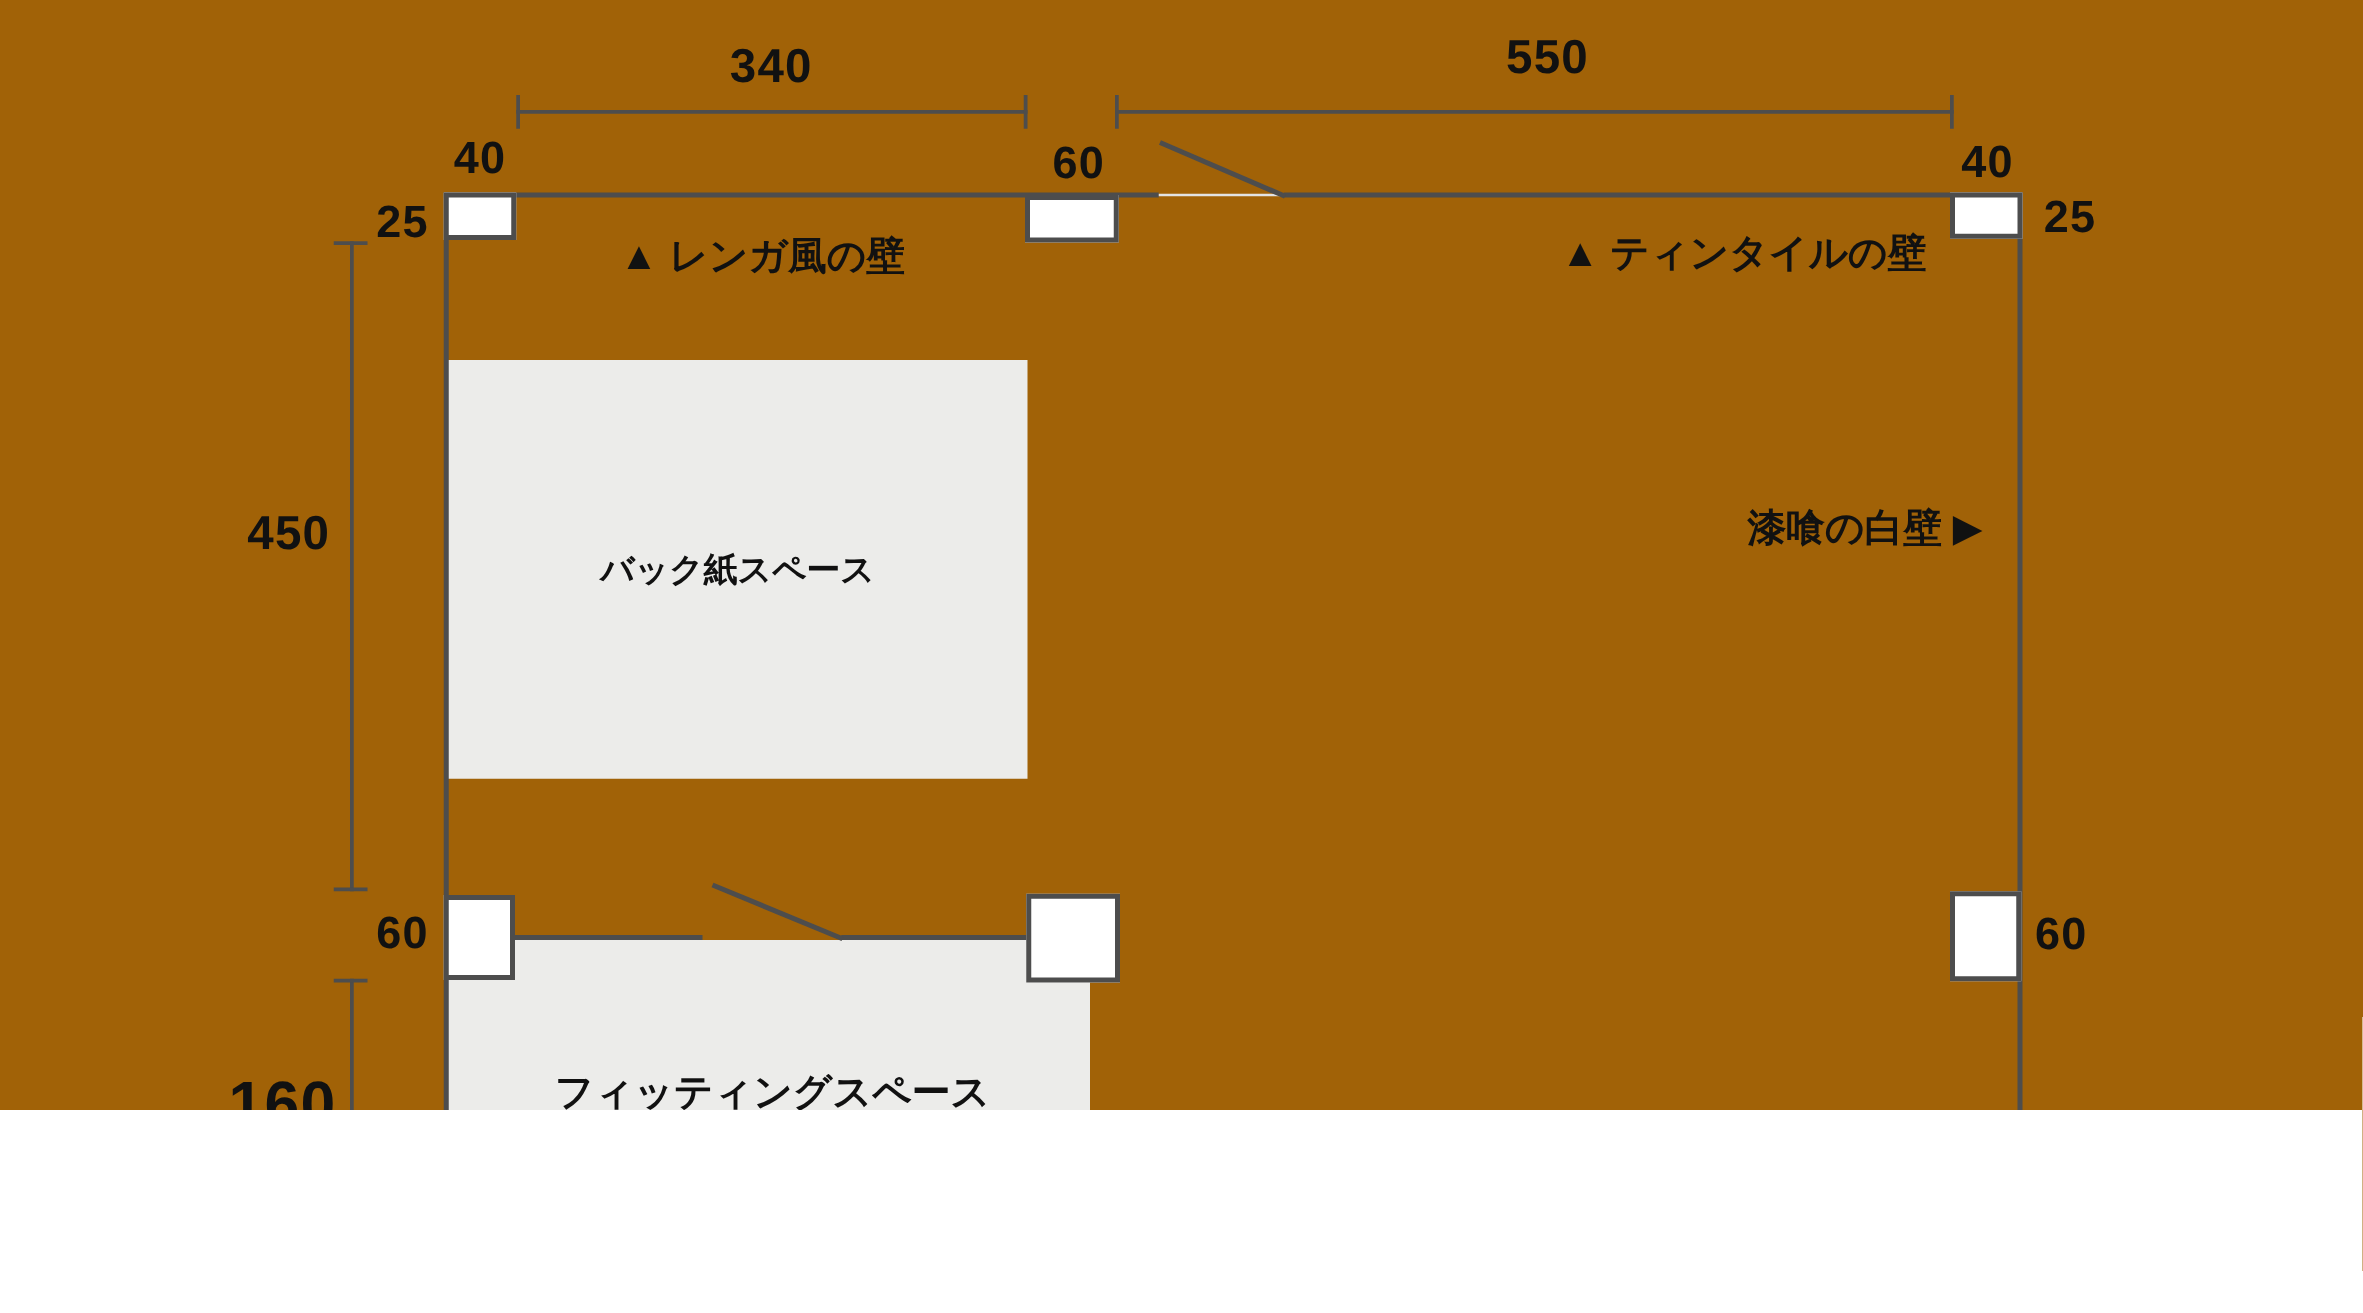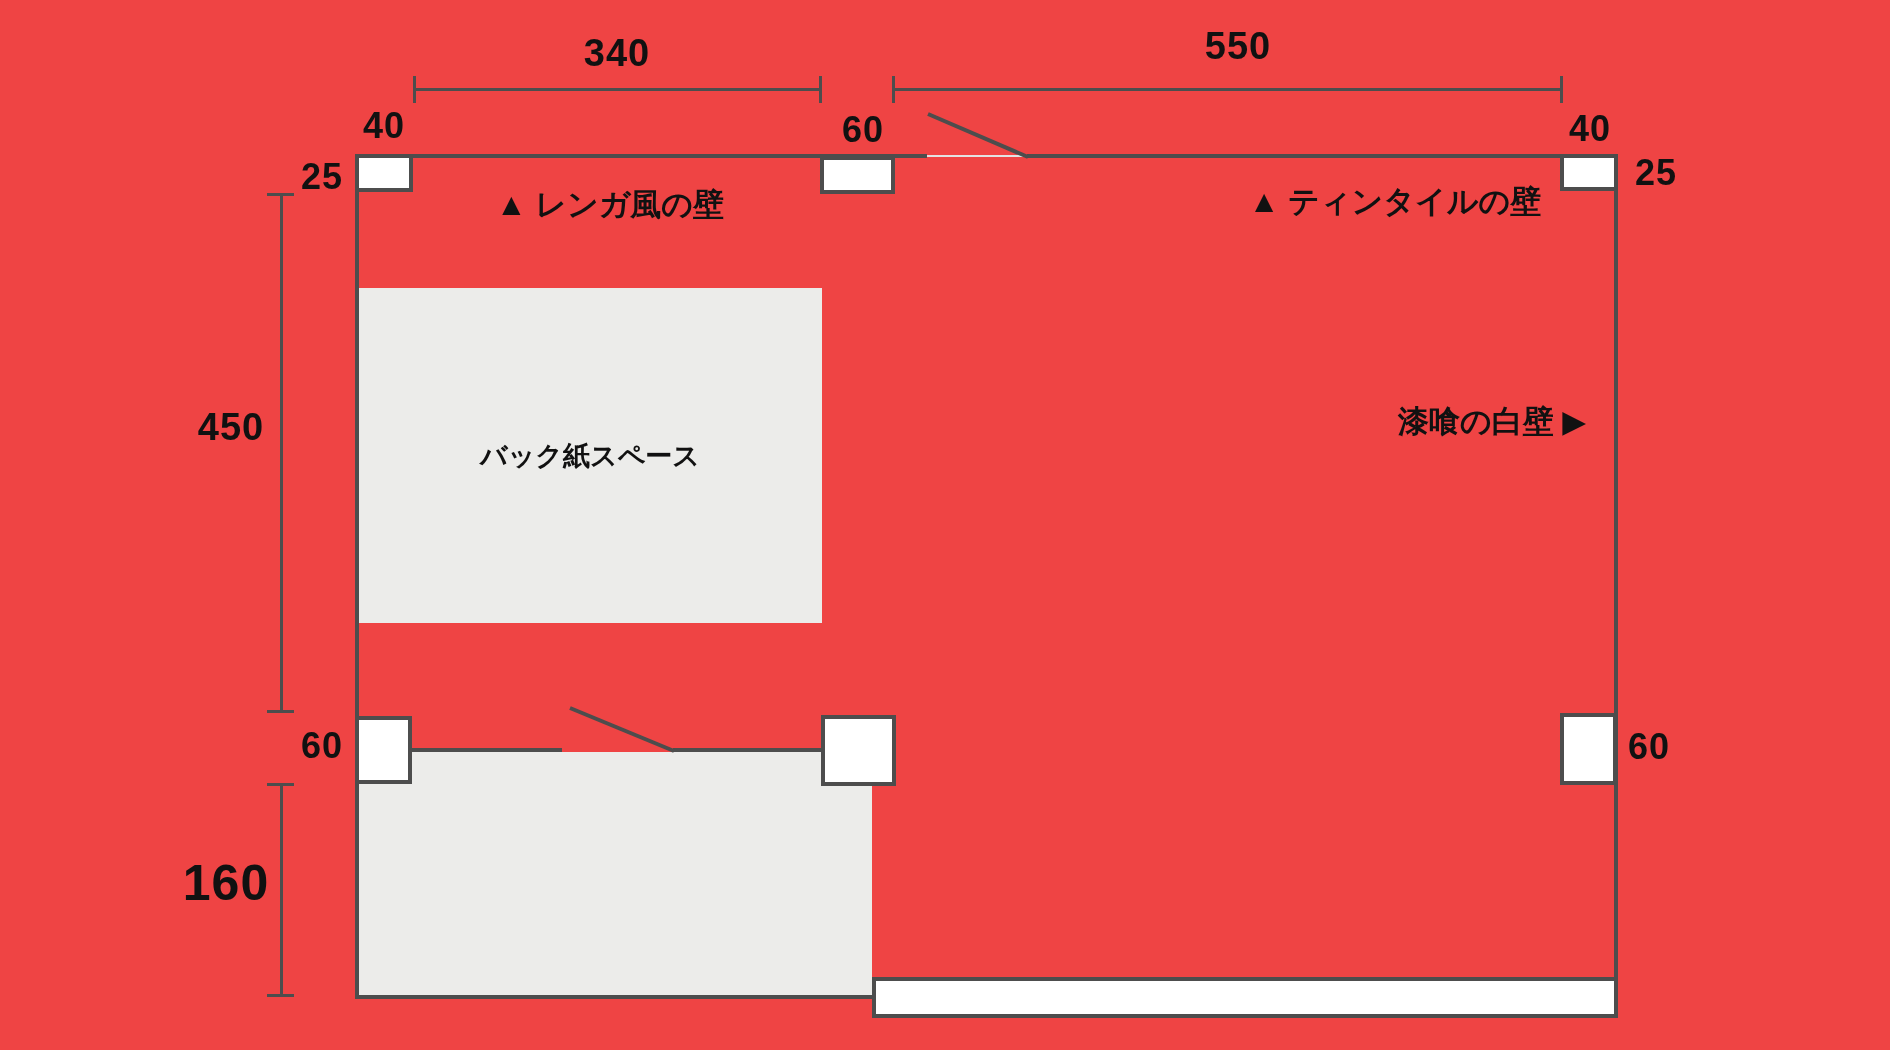--- a/index.html
+++ b/index.html
@@ -1,19 +1,19 @@
 <!DOCTYPE html>
 <html><head>
 <meta charset="utf-8">
 <style>
   html,body{margin:0;padding:0;background:#ffffff;}
   #canvas{
     position:relative;
-    width:1890px;height:1050px;
-    background:#ef4444;
+    width:1890px;height:888px;
+    background:#a16207;
     font-family:"Liberation Sans","DejaVu Sans",sans-serif;
     overflow:hidden;
   }
   .wall{position:absolute;background:#4d4d4d;}
   .opening{position:absolute;background:#e3e3e3;}
   .area{position:absolute;background:#ececea;}
   .pillar{position:absolute;background:#ffffff;border:4px solid #4d4d4d;box-sizing:border-box;}
   .window-rect{position:absolute;background:#ffffff;border:4px solid #4d4d4d;box-sizing:border-box;}
   .dim{position:absolute;background:#4d4d4d;}
   .lbl{
@@ -82,15 +82,16 @@
   <div class="lbl num" style="left:231px;top:428px;font-size:38px;">450</div>
   <div class="lbl num" style="left:322px;top:746px;font-size:36px;">60</div>
   <div class="lbl num" style="left:226px;top:883px;font-size:50px;">160</div>
   <div class="lbl num" style="left:1649px;top:747px;font-size:36px;">60</div>
 
   <div class="lbl" style="left:610px;top:205px;font-size:31px;text-align:center;">▲ レンガ風の壁</div>
   <div class="lbl" style="left:1347px;top:202px;font-size:31px;margin-left:48px;">▲ ティンタイルの壁</div>
   <div class="lbl" style="left:1492px;top:422px;font-size:31px;">漆喰の白壁 ▶</div>
   <div class="lbl" style="left:590px;top:456px;font-size:27px;">バック紙スペース</div>
   <div class="lbl" style="left:618px;top:874px;font-size:31px;line-height:38px;">
+    <div>フィッティングスペース</div>
   </div>
 
 </div>
 
 </body></html>

